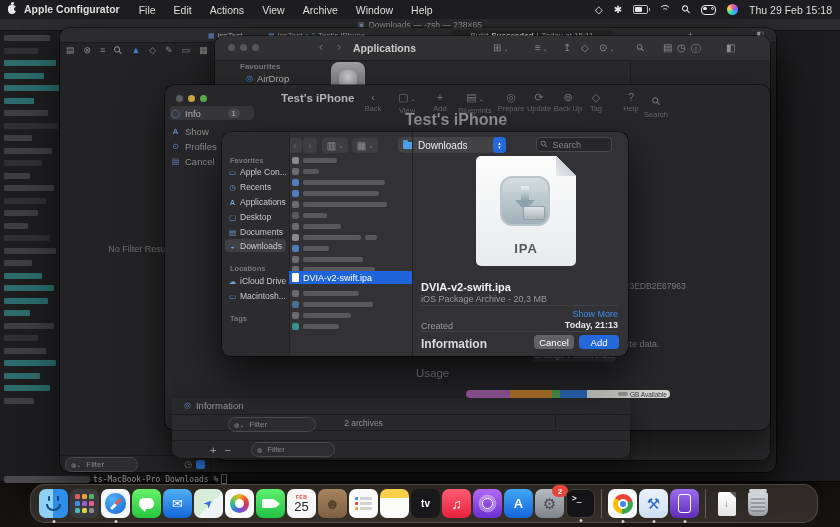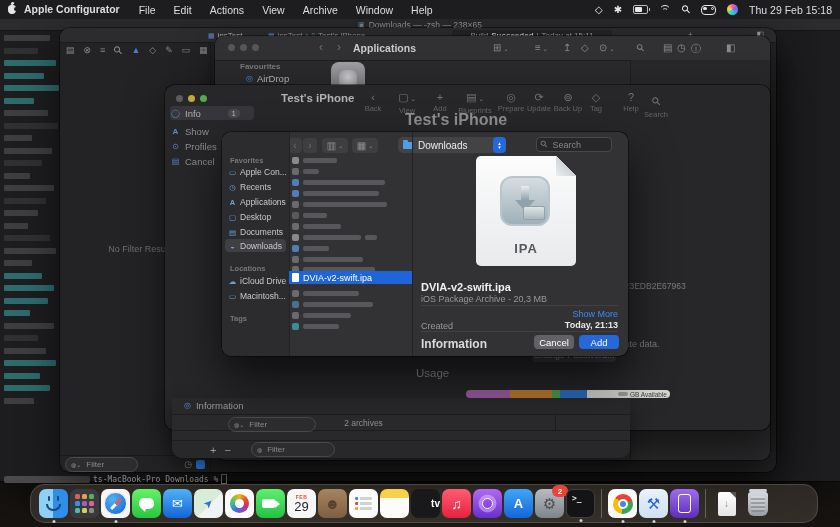--- a/index.html
+++ b/index.html
@@ -574,34 +574,34 @@
         <span style="color:#2f6fe4;font-size:11px;transform:rotate(-45deg);">➤</span>
       </div>
     <div class="dk" style="background:#fbfbfb;">
         <span class="pin"></span>
       </div>
     <div class="dk" style="background:linear-gradient(#5ef06f,#22c243);">
         <span class="cam"></span>
       </div>
     <div class="dk" style="background:#f7f7f7;flex-direction:column;">
       <span class="caltop">FEB</span>
-      <span class="calday">29</span>
+      <span class="calday">25</span>
     </div>
     <div class="dk" style="background:linear-gradient(#a8845f,#7d5f41);">
         <span style="color:#55412e;font-size:15px;">☻</span>
       </div>
     <div class="dk" style="background:#fbfbfb;">
         <span class="rem">
           <i style="--c:#3f8fe0;"></i>
           <i style="--c:#e8493f;"></i>
           <i style="--c:#e8a33f;"></i>
         </span>
       </div>
     <div class="dk" style="background:linear-gradient(#f8d04a 0 30%,#fcfcf9 30% 100%);"></div>
-    <div class="dk" style="background:#19191b;color:#fff;font-size:10px;font-weight:bold;justify-content:flex-end;">
+    <div class="dk" style="background:#19191b;color:#fff;font-size:10px;font-weight:bold;">
         <span>tv</span>
       </div>
     <div class="dk" style="background:linear-gradient(#fd5d73,#e7213e);color:#fff;font-size:14px;">
         <span>♫</span>
       </div>
     <div class="dk" style="background:linear-gradient(#b368f2,#6a2fd0);">
         <span class="pod"></span>
       </div>
     <div class="dk" style="background:linear-gradient(#41a6f5,#1566da);color:#fff;font-size:13px;font-weight:bold;">
         <span>A</span>

